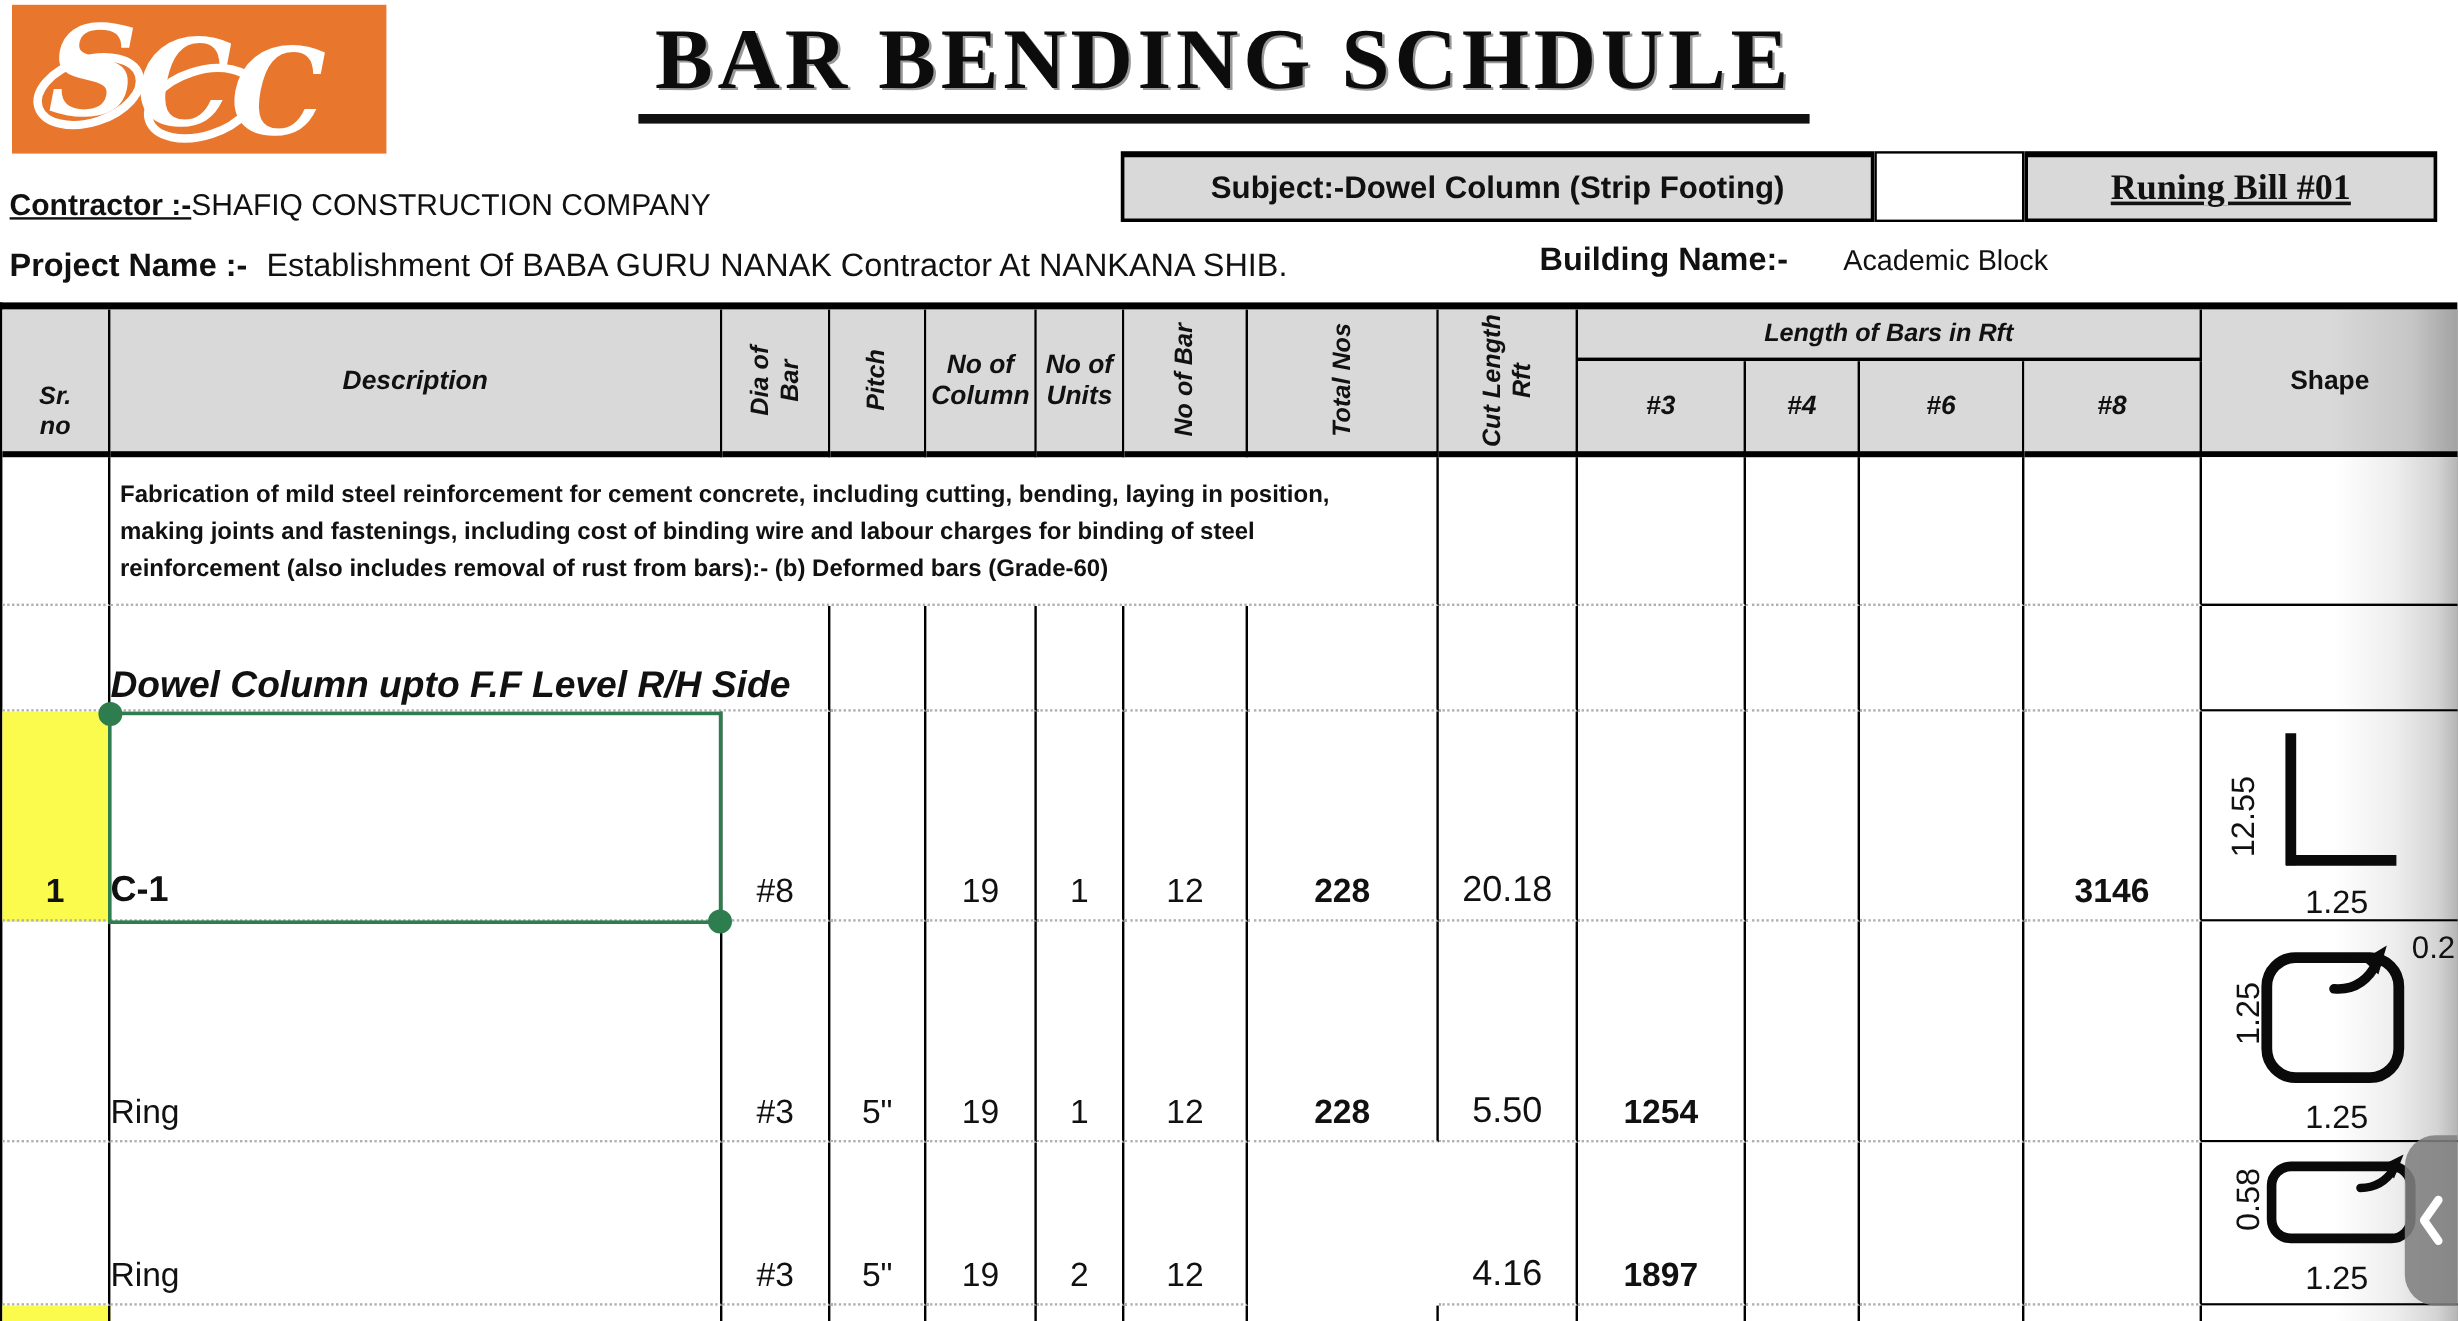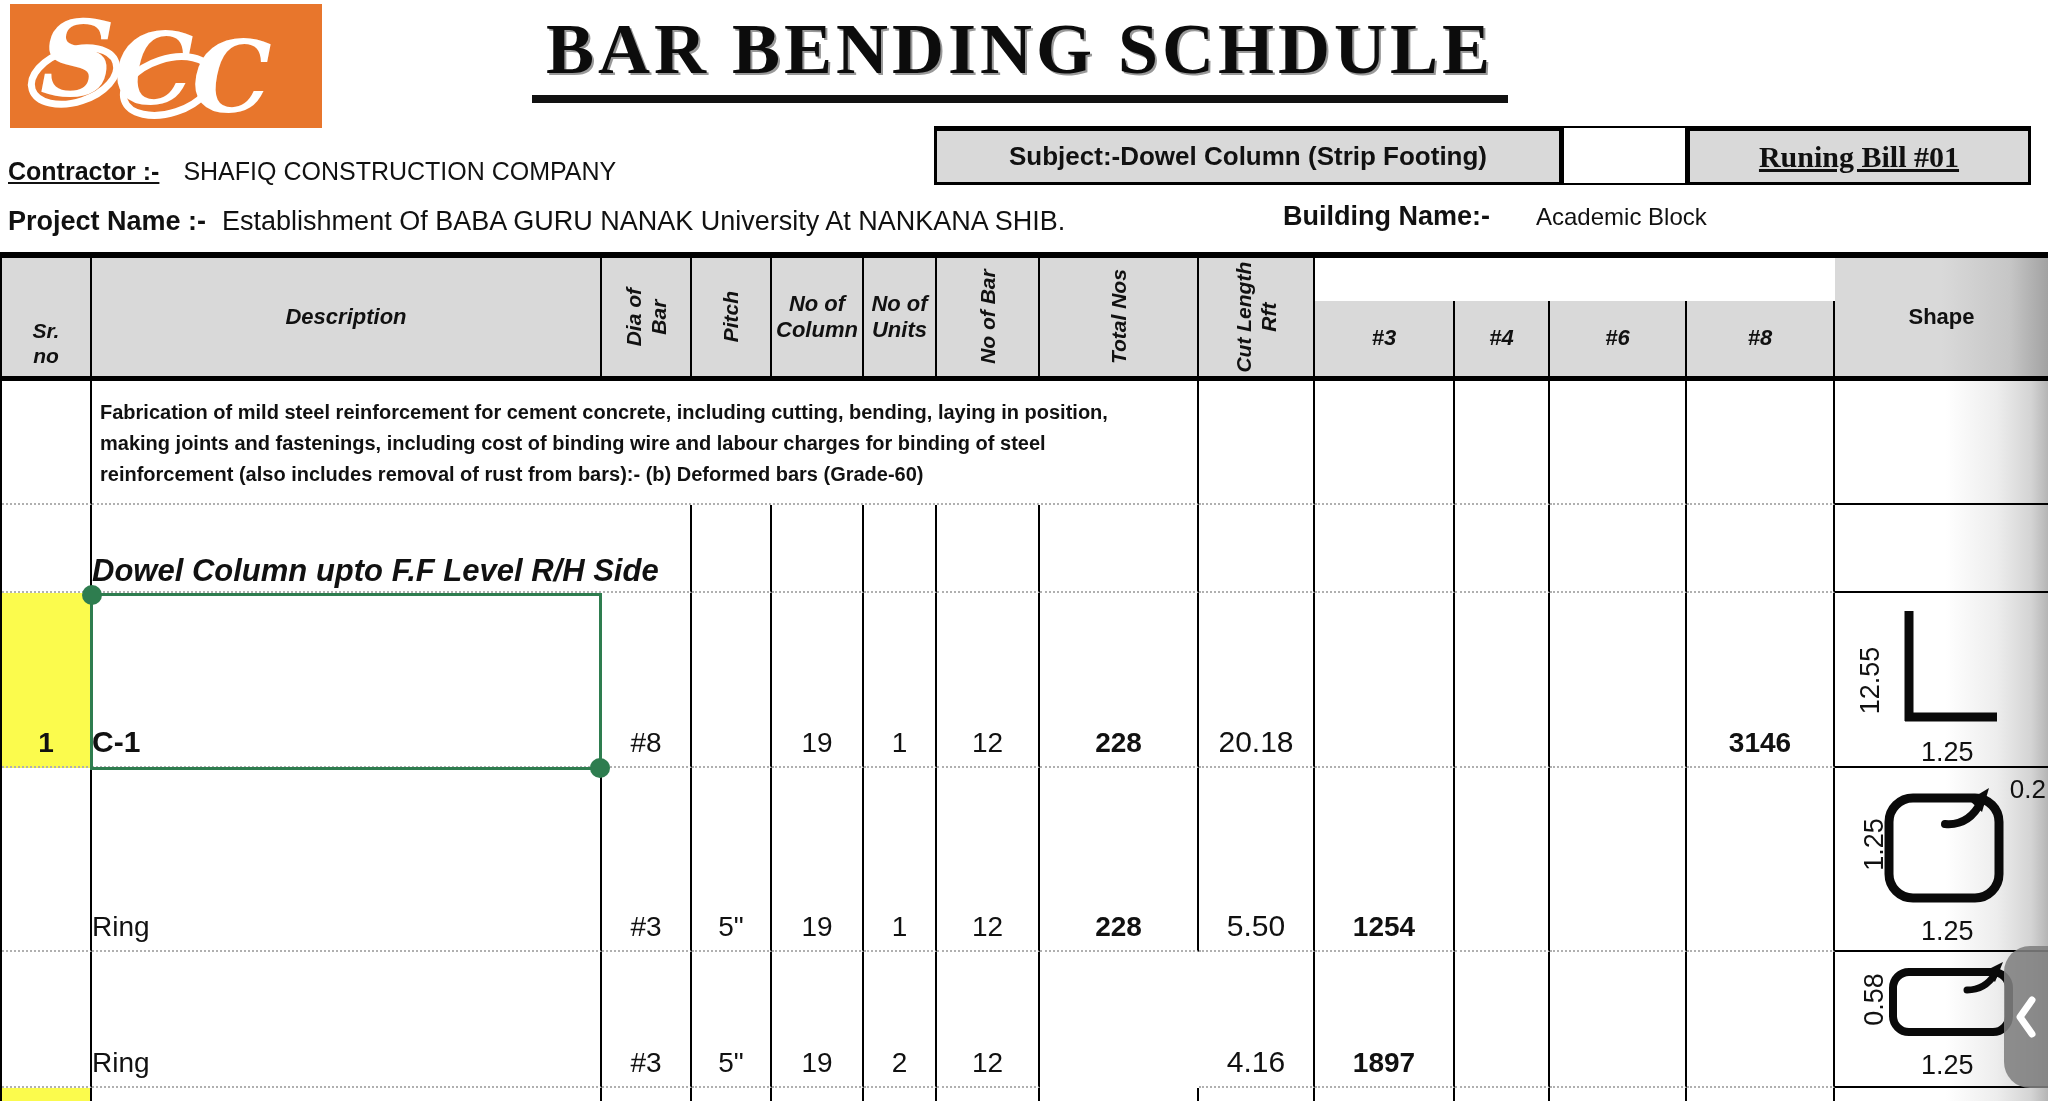--- a/index.html
+++ b/index.html
@@ -14,21 +14,21 @@
       border-bottom:8px solid #111;padding:0 14px 4px;white-space:nowrap;}
   .subject-box{position:absolute;left:934px;top:126px;width:628px;height:59px;background:#d9d9d9;
       border:3px solid #000;border-top-width:5px;box-sizing:border-box;display:flex;align-items:center;
       justify-content:center;font-weight:bold;font-size:26px;}
   .mini-box{position:absolute;left:1562px;top:126px;width:125px;height:59px;background:#fff;
       border:2px solid #000;box-sizing:border-box;}
   .bill-box{position:absolute;left:1687px;top:126px;width:344px;height:59px;background:#d9d9d9;
       border:3px solid #000;border-top-width:5px;box-sizing:border-box;display:flex;align-items:center;
       justify-content:center;font-family:"Liberation Serif",serif;font-weight:bold;font-size:30px;
       text-decoration:underline;}
-  .contractor{position:absolute;left:8px;top:157px;font-size:25px;display:flex;gap:24px;align-items:baseline;}
+  .contractor{position:absolute;left:8px;top:157px;font-size:25px;display:flex;gap:0;align-items:baseline;}
   .contractor .lbl{font-weight:bold;text-decoration:underline;}
   .project{position:absolute;left:8px;top:206px;font-size:27px;display:flex;gap:16px;align-items:baseline;white-space:nowrap;}
   .project .lbl{font-weight:bold;}
   .building{position:absolute;left:1283px;top:201px;display:flex;gap:46px;align-items:baseline;}
   .building .lbl{font-weight:bold;font-size:27px;}
   .building .val{font-size:24px;}
 
   
   .sheet{position:absolute;left:0;top:252px;width:2048px;height:849px;box-sizing:border-box;
       border-top:6px solid #000;border-left:2px solid #000;display:grid;position:absolute;
@@ -101,21 +101,21 @@
   <span>Runing Bill #01</span>
 </div>
 
 <div class="contractor">
   <span class="lbl">Contractor :-</span>
   <span class="val">SHAFIQ CONSTRUCTION COMPANY</span>
 </div>
 
 <div class="project">
   <span class="lbl">Project Name :-</span>
-  <span class="val">Establishment Of BABA GURU NANAK University At NANKANA SHIB.</span>
+  <span class="val">Establishment Of BABA GURU NANAK Contractor At NANKANA SHIB.</span>
 </div>
 
 <div class="building">
   <span class="lbl">Building Name:-</span>
   <span class="val">Academic Block</span>
 </div>
 
 <div class="sheet">
 
   <div class="hc" style="grid-area:1/2/3/3">Description</div>
@@ -124,20 +124,21 @@
   <div class="hc" style="grid-area:1/3/3/4"><div class="vtext">Dia of Bar</div></div>
   <div class="hc" style="grid-area:1/4/3/5"><div class="vtext">Pitch</div></div>
   <div class="hc" style="grid-area:1/5/3/6">No of
 Column</div>
   <div class="hc" style="grid-area:1/6/3/7">No of
 Units</div>
   <div class="hc" style="grid-area:1/7/3/8"><div class="vtext">No of Bar</div></div>
   <div class="hc" style="grid-area:1/8/3/9"><div class="vtext">Total Nos</div></div>
   <div class="hc" style="grid-area:1/9/3/10"><div class="vtext">Cut Length
 Rft</div></div>
+  <div class="hc group" style="grid-area:1/10/2/14">Length of Bars in Rft</div>
   <div class="hc" style="grid-area:2/10/3/11">#3</div>
   <div class="hc" style="grid-area:2/11/3/12">#4</div>
   <div class="hc" style="grid-area:2/12/3/13">#6</div>
   <div class="hc" style="grid-area:2/13/3/14">#8</div>
   <div class="hc shape-h" style="grid-area:1/14/3/15">Shape</div>
 
   <div class="dc" style="grid-area:3/1/4/2"></div>
   <div class="dc note" style="grid-area:3/2/4/9">Fabrication of mild steel reinforcement for cement concrete, including cutting, bending, laying in position, making joints and fastenings, including cost of binding wire and labour charges for binding of steel reinforcement (also includes removal of rust from bars):- (b) Deformed bars (Grade-60)</div>
   <div class="dc" style="grid-area:3/9/4/10"></div>
   <div class="dc" style="grid-area:3/10/4/11"></div>

